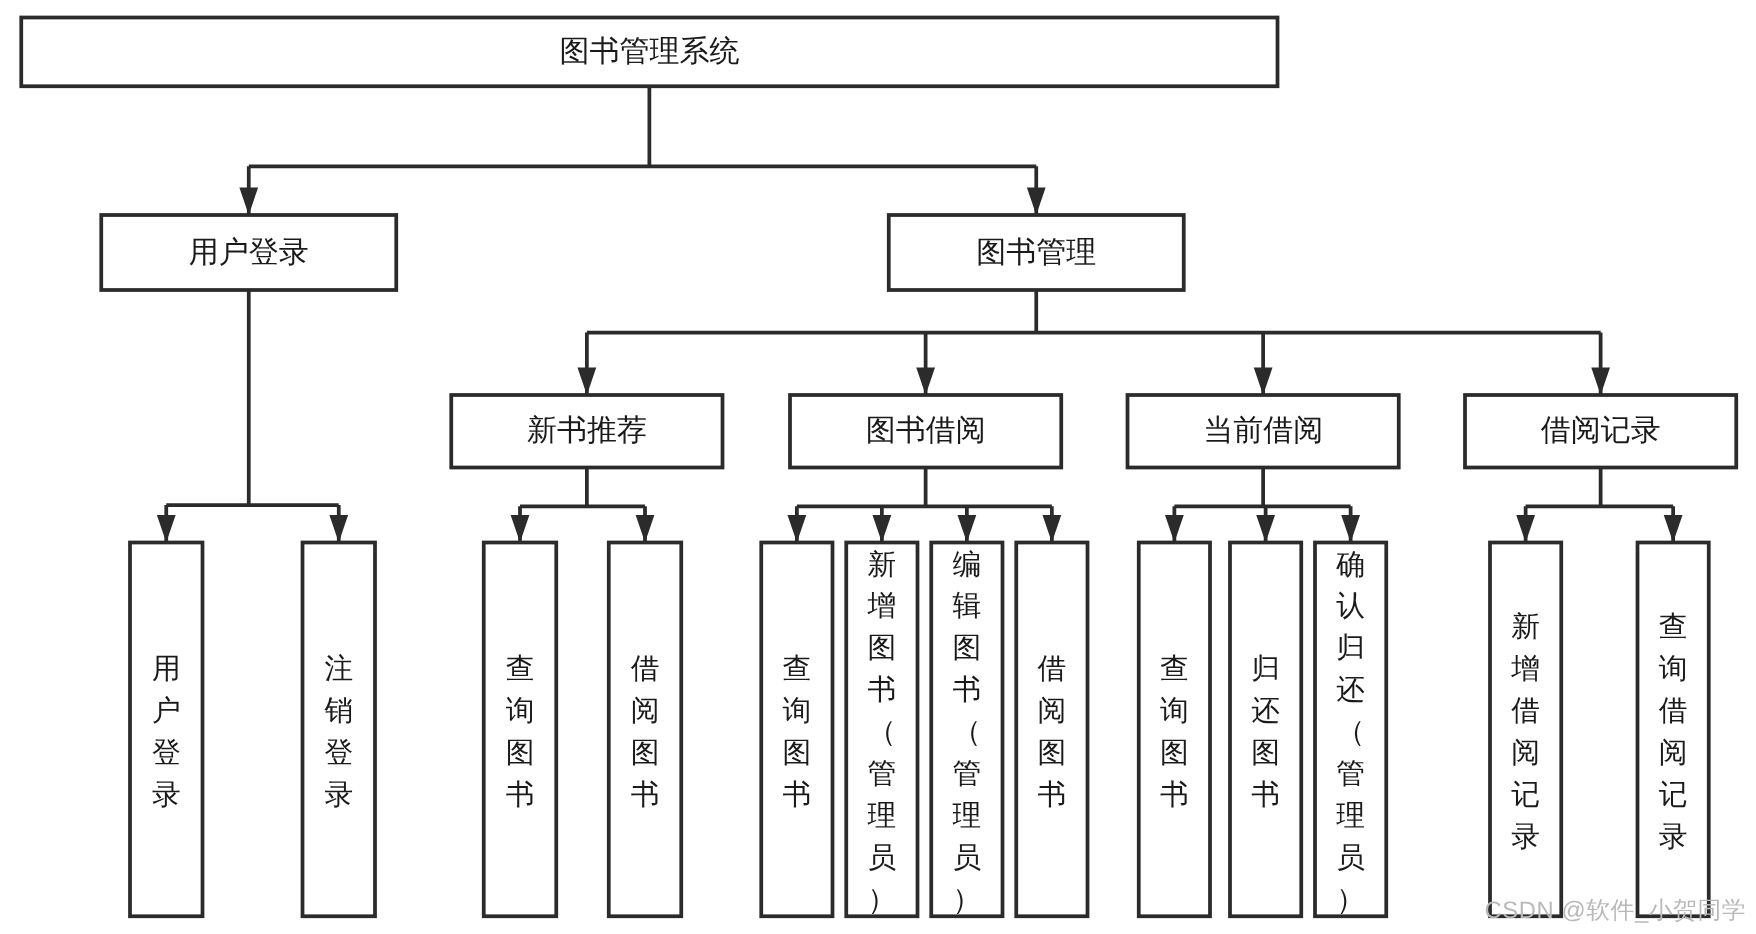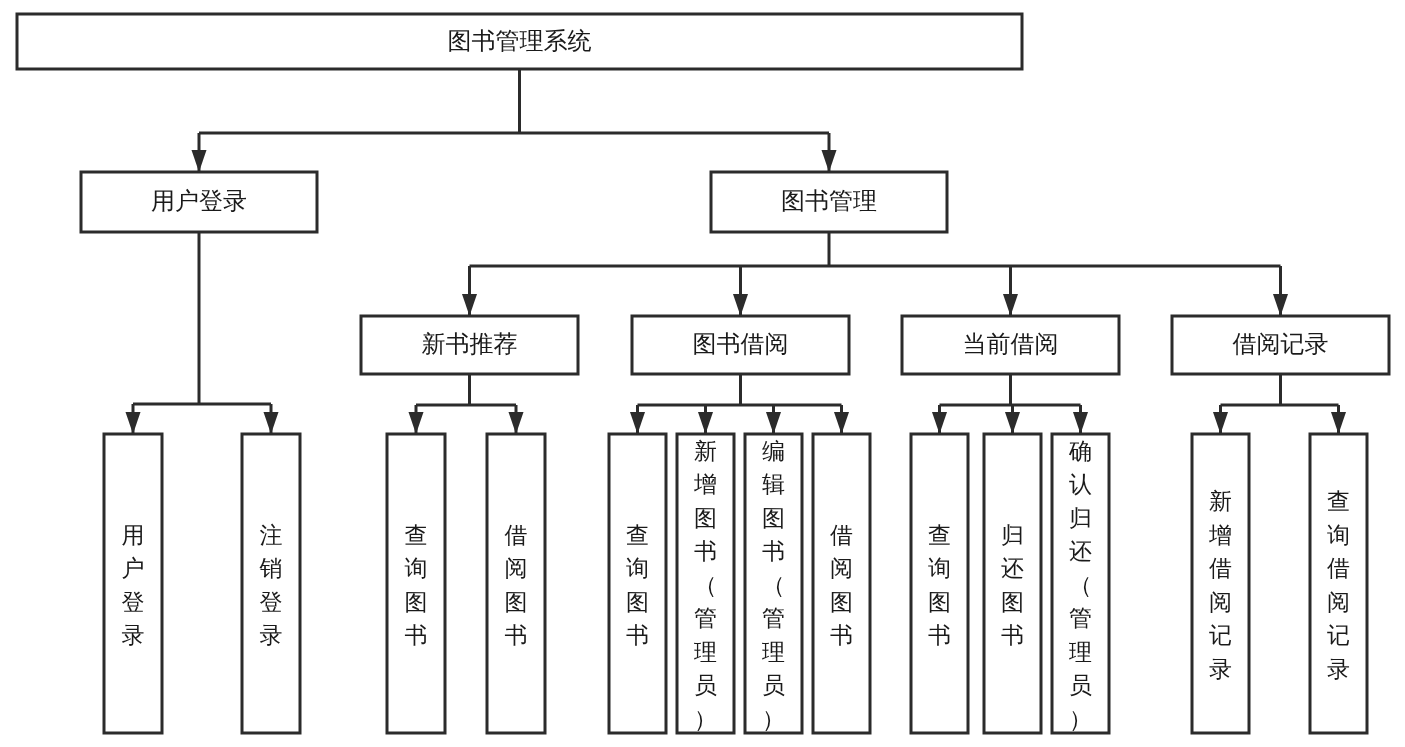--- a/index.html
+++ b/index.html
@@ -201,13 +201,14 @@
         <g>
           <rect x="1192" y="434" width="57" height="299" class="node-rect"></rect>
           <text x="1220.5" class="node-label-vertical"><tspan x="1220.5" y="509.1">新</tspan><tspan x="1220.5" y="542.6">增</tspan><tspan x="1220.5" y="576.1">借</tspan><tspan x="1220.5" y="609.6">阅</tspan><tspan x="1220.5" y="643.1">记</tspan><tspan x="1220.5" y="676.6">录</tspan></text>
         </g>
         <g>
           <rect x="1310" y="434" width="57" height="299" class="node-rect"></rect>
           <text x="1338.5" class="node-label-vertical"><tspan x="1338.5" y="509.1">查</tspan><tspan x="1338.5" y="542.6">询</tspan><tspan x="1338.5" y="576.1">借</tspan><tspan x="1338.5" y="609.6">阅</tspan><tspan x="1338.5" y="643.1">记</tspan><tspan x="1338.5" y="676.6">录</tspan></text>
         </g>
       </g>
   </svg>
+  <div class="watermark">CSDN @软件_小贺同学</div>
 </div>
 
 </body></html>

